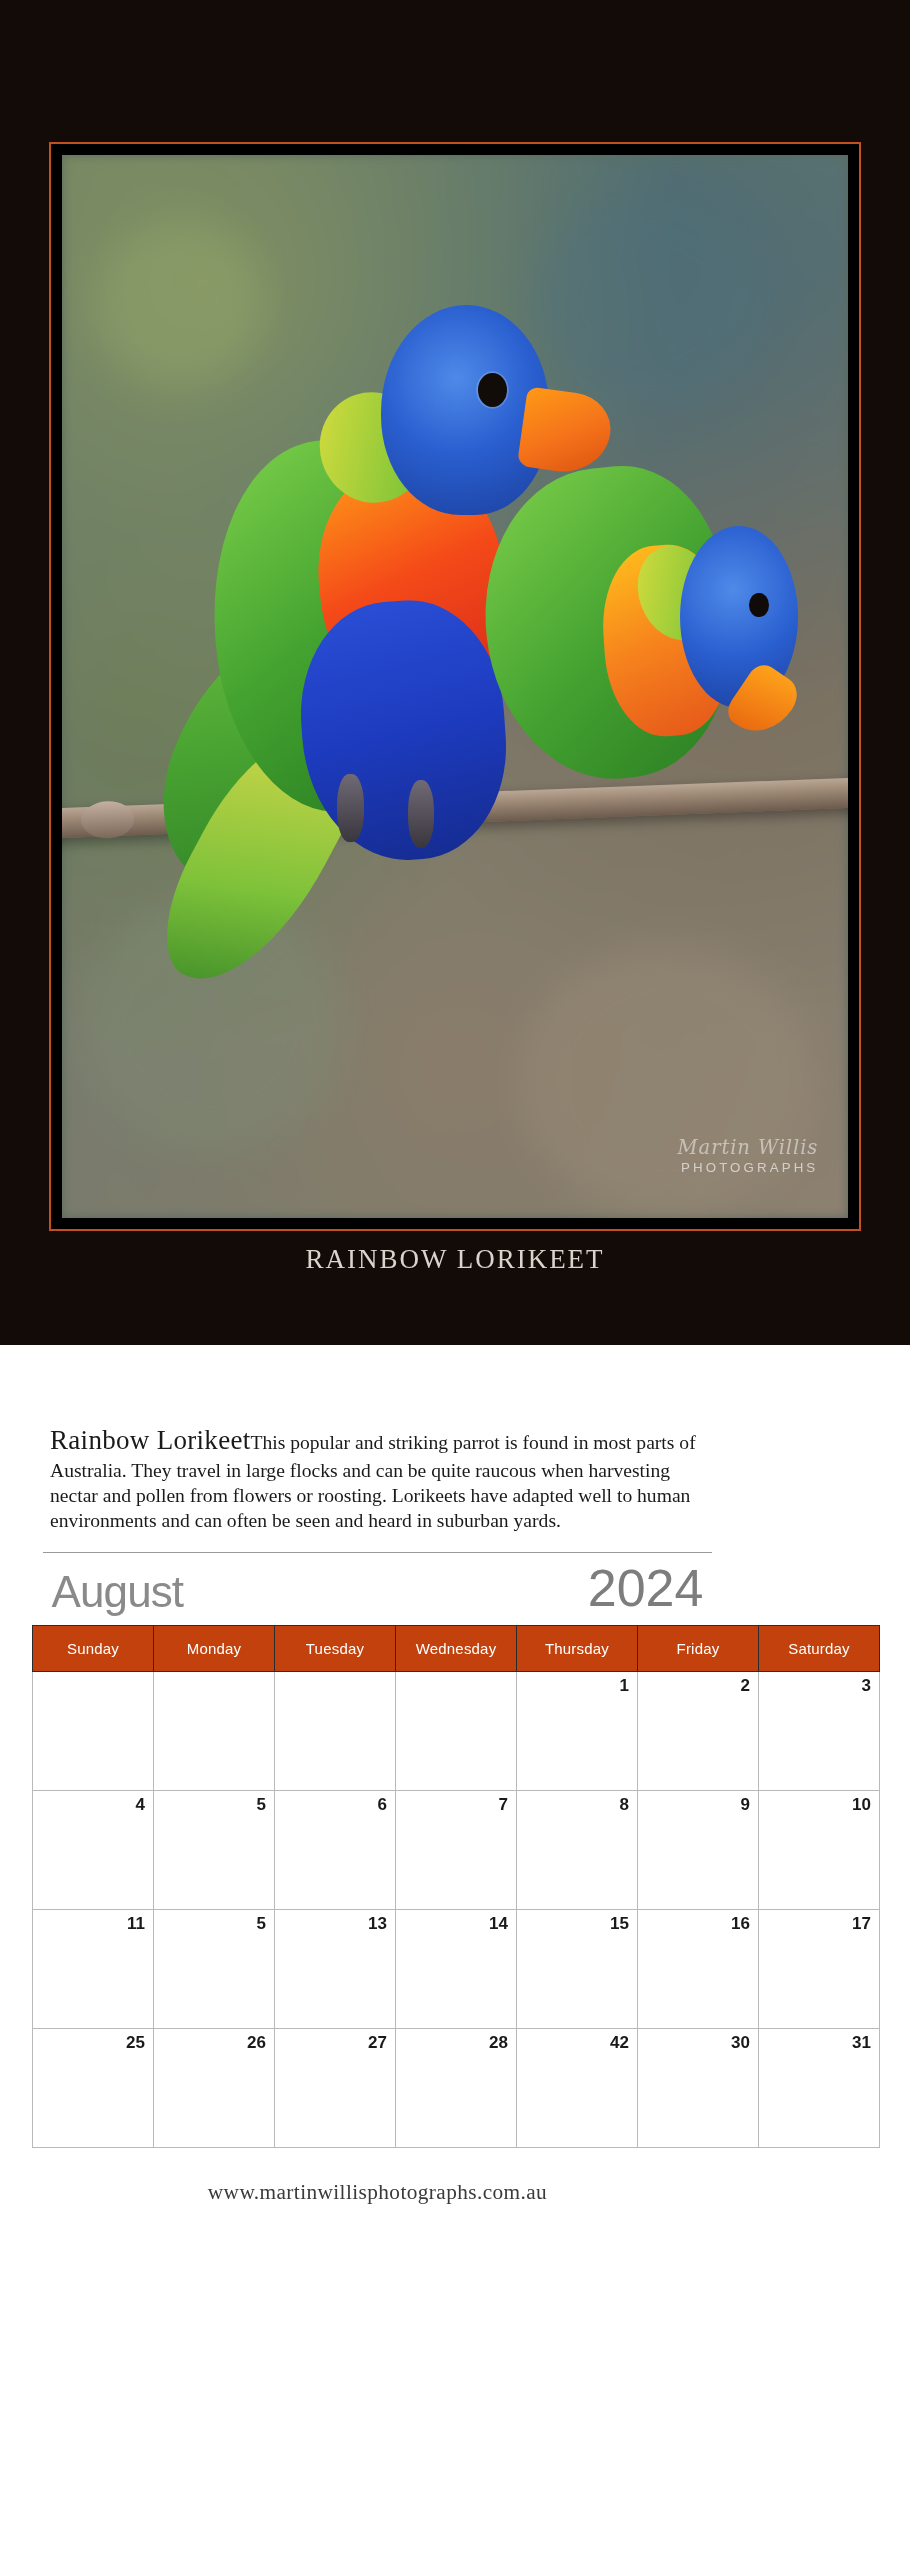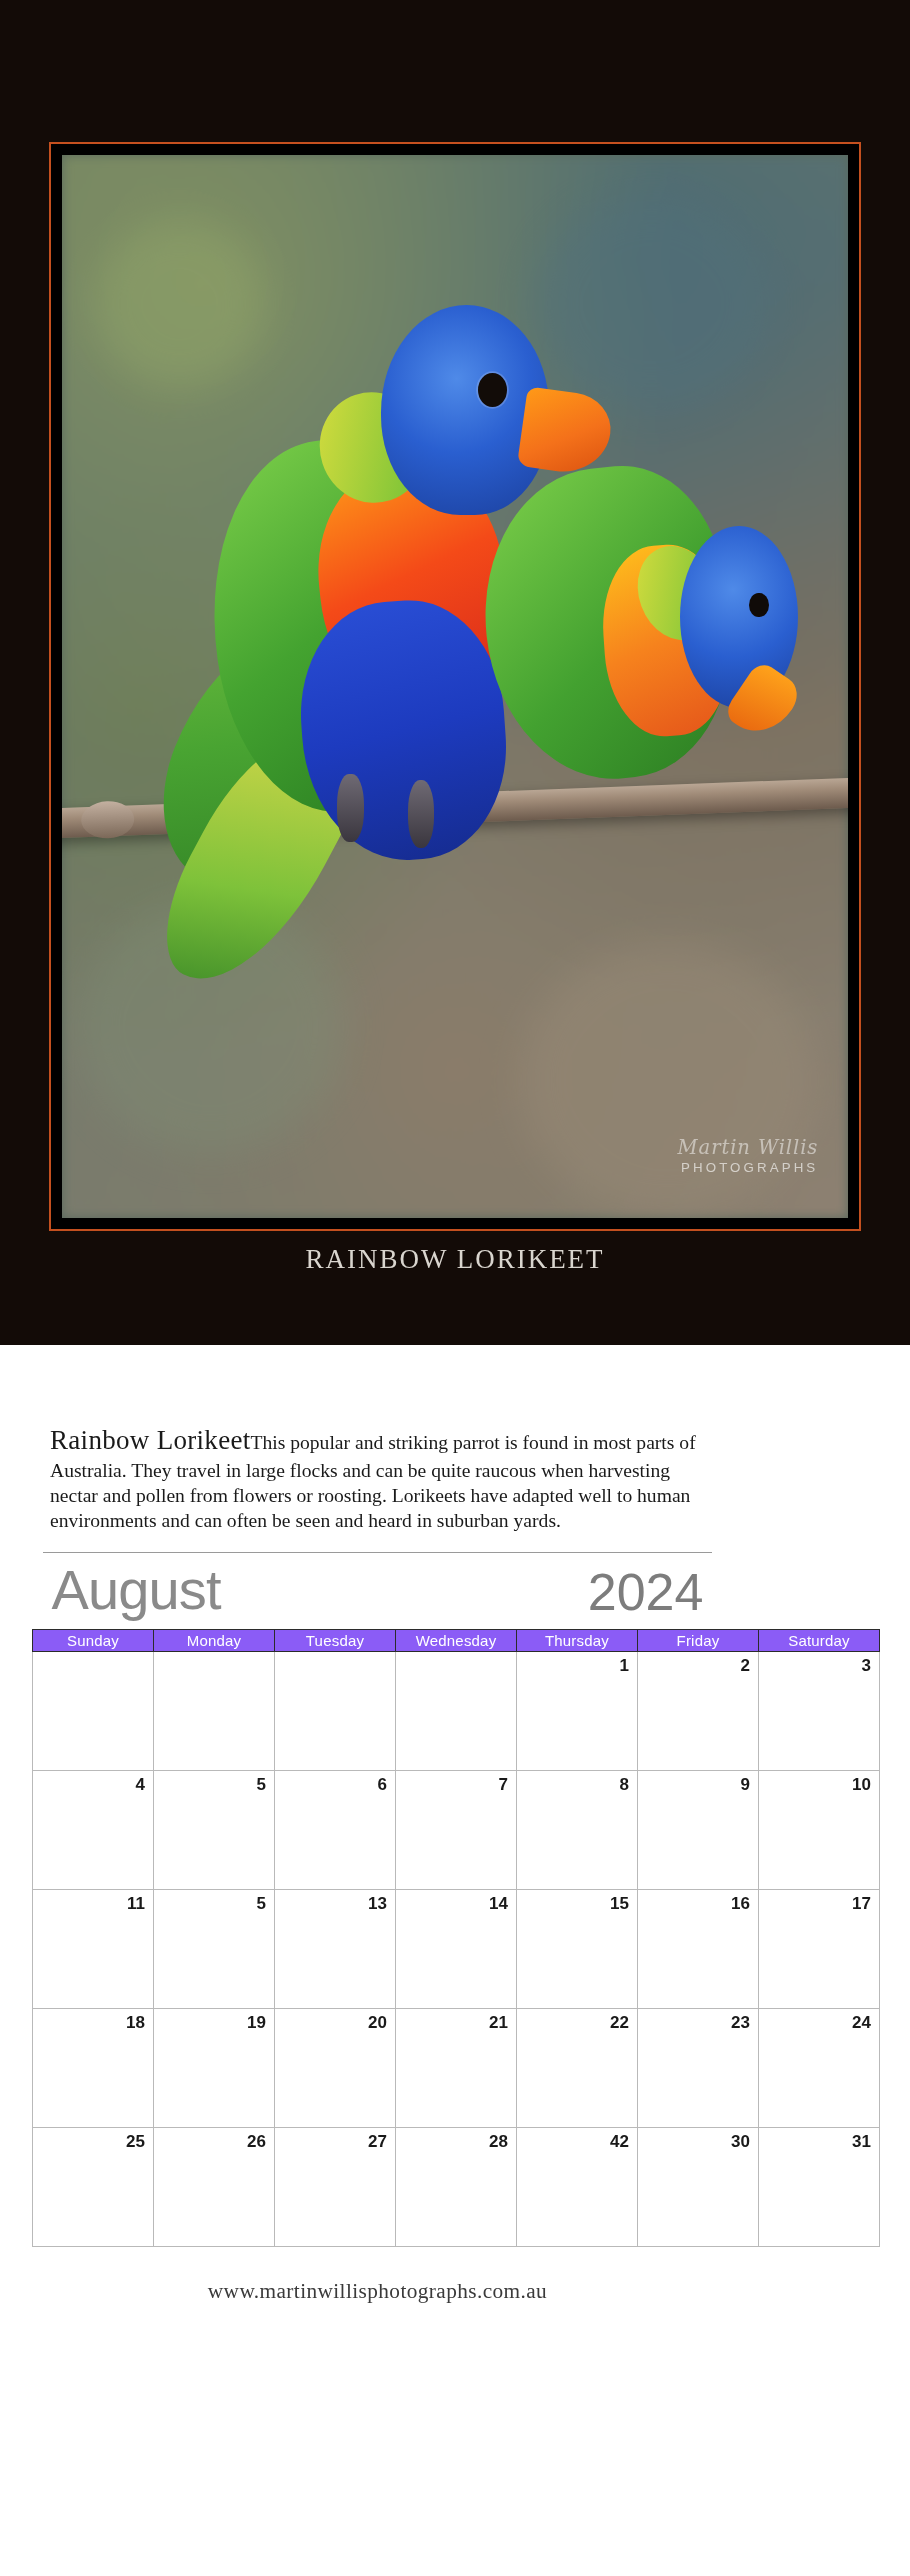--- a/index.html
+++ b/index.html
@@ -229,47 +229,47 @@
   }
 
   .month-row {
     display: flex;
     align-items: flex-end;
     justify-content: space-between;
     padding: 9px 19.6px 10.7px 19.6px;
   }
   .month-name {
     font-family: "Liberation Sans", sans-serif;
-    font-size: 56px;
+    font-size: 44px;
     font-weight: 400;
     color: #8a8a8a;
     letter-spacing: -0.9px;
     line-height: 1;
   }
   .year {
     font-family: Liberation Sans, sans-serif;
     font-size: 52px;
     color: #7d7d7d;
     letter-spacing: 0;
     line-height: 1;
   }
 
   table.calendar {
     width: 848px;
     margin: 0 auto;
     border-collapse: collapse;
     table-layout: fixed;
   }
   table.calendar th {
-    background: #8b5cf6;
+    background: #c2410c;
     color: #ffffff;
     font-family: "Liberation Sans", sans-serif;
     font-size: 15px;
     font-weight: 400;
-    padding: 2px 0;
+    padding: 14px 0;
     border: 0.9px solid #2b2b2b;
     letter-spacing: 0.2px;
   }
   table.calendar td {
     border: 0.9px solid #b9b9b9;
     height: 119px;
     vertical-align: top;
     text-align: right;
     padding: 4.4px 8px 0 0;
     font-family: "Liberation Sans", sans-serif;
@@ -387,29 +387,20 @@
       <tr>
         <td>11</td>
         <td>5</td>
         <td>13</td>
         <td>14</td>
         <td>15</td>
         <td>16</td>
         <td>17</td>
       </tr>
       <tr>
-        <td>18</td>
-        <td>19</td>
-        <td>20</td>
-        <td>21</td>
-        <td>22</td>
-        <td>23</td>
-        <td>24</td>
-      </tr>
-      <tr>
         <td>25</td>
         <td>26</td>
         <td>27</td>
         <td>28</td>
         <td>42</td>
         <td>30</td>
         <td>31</td>
       </tr>
     </tbody>
   </table>

